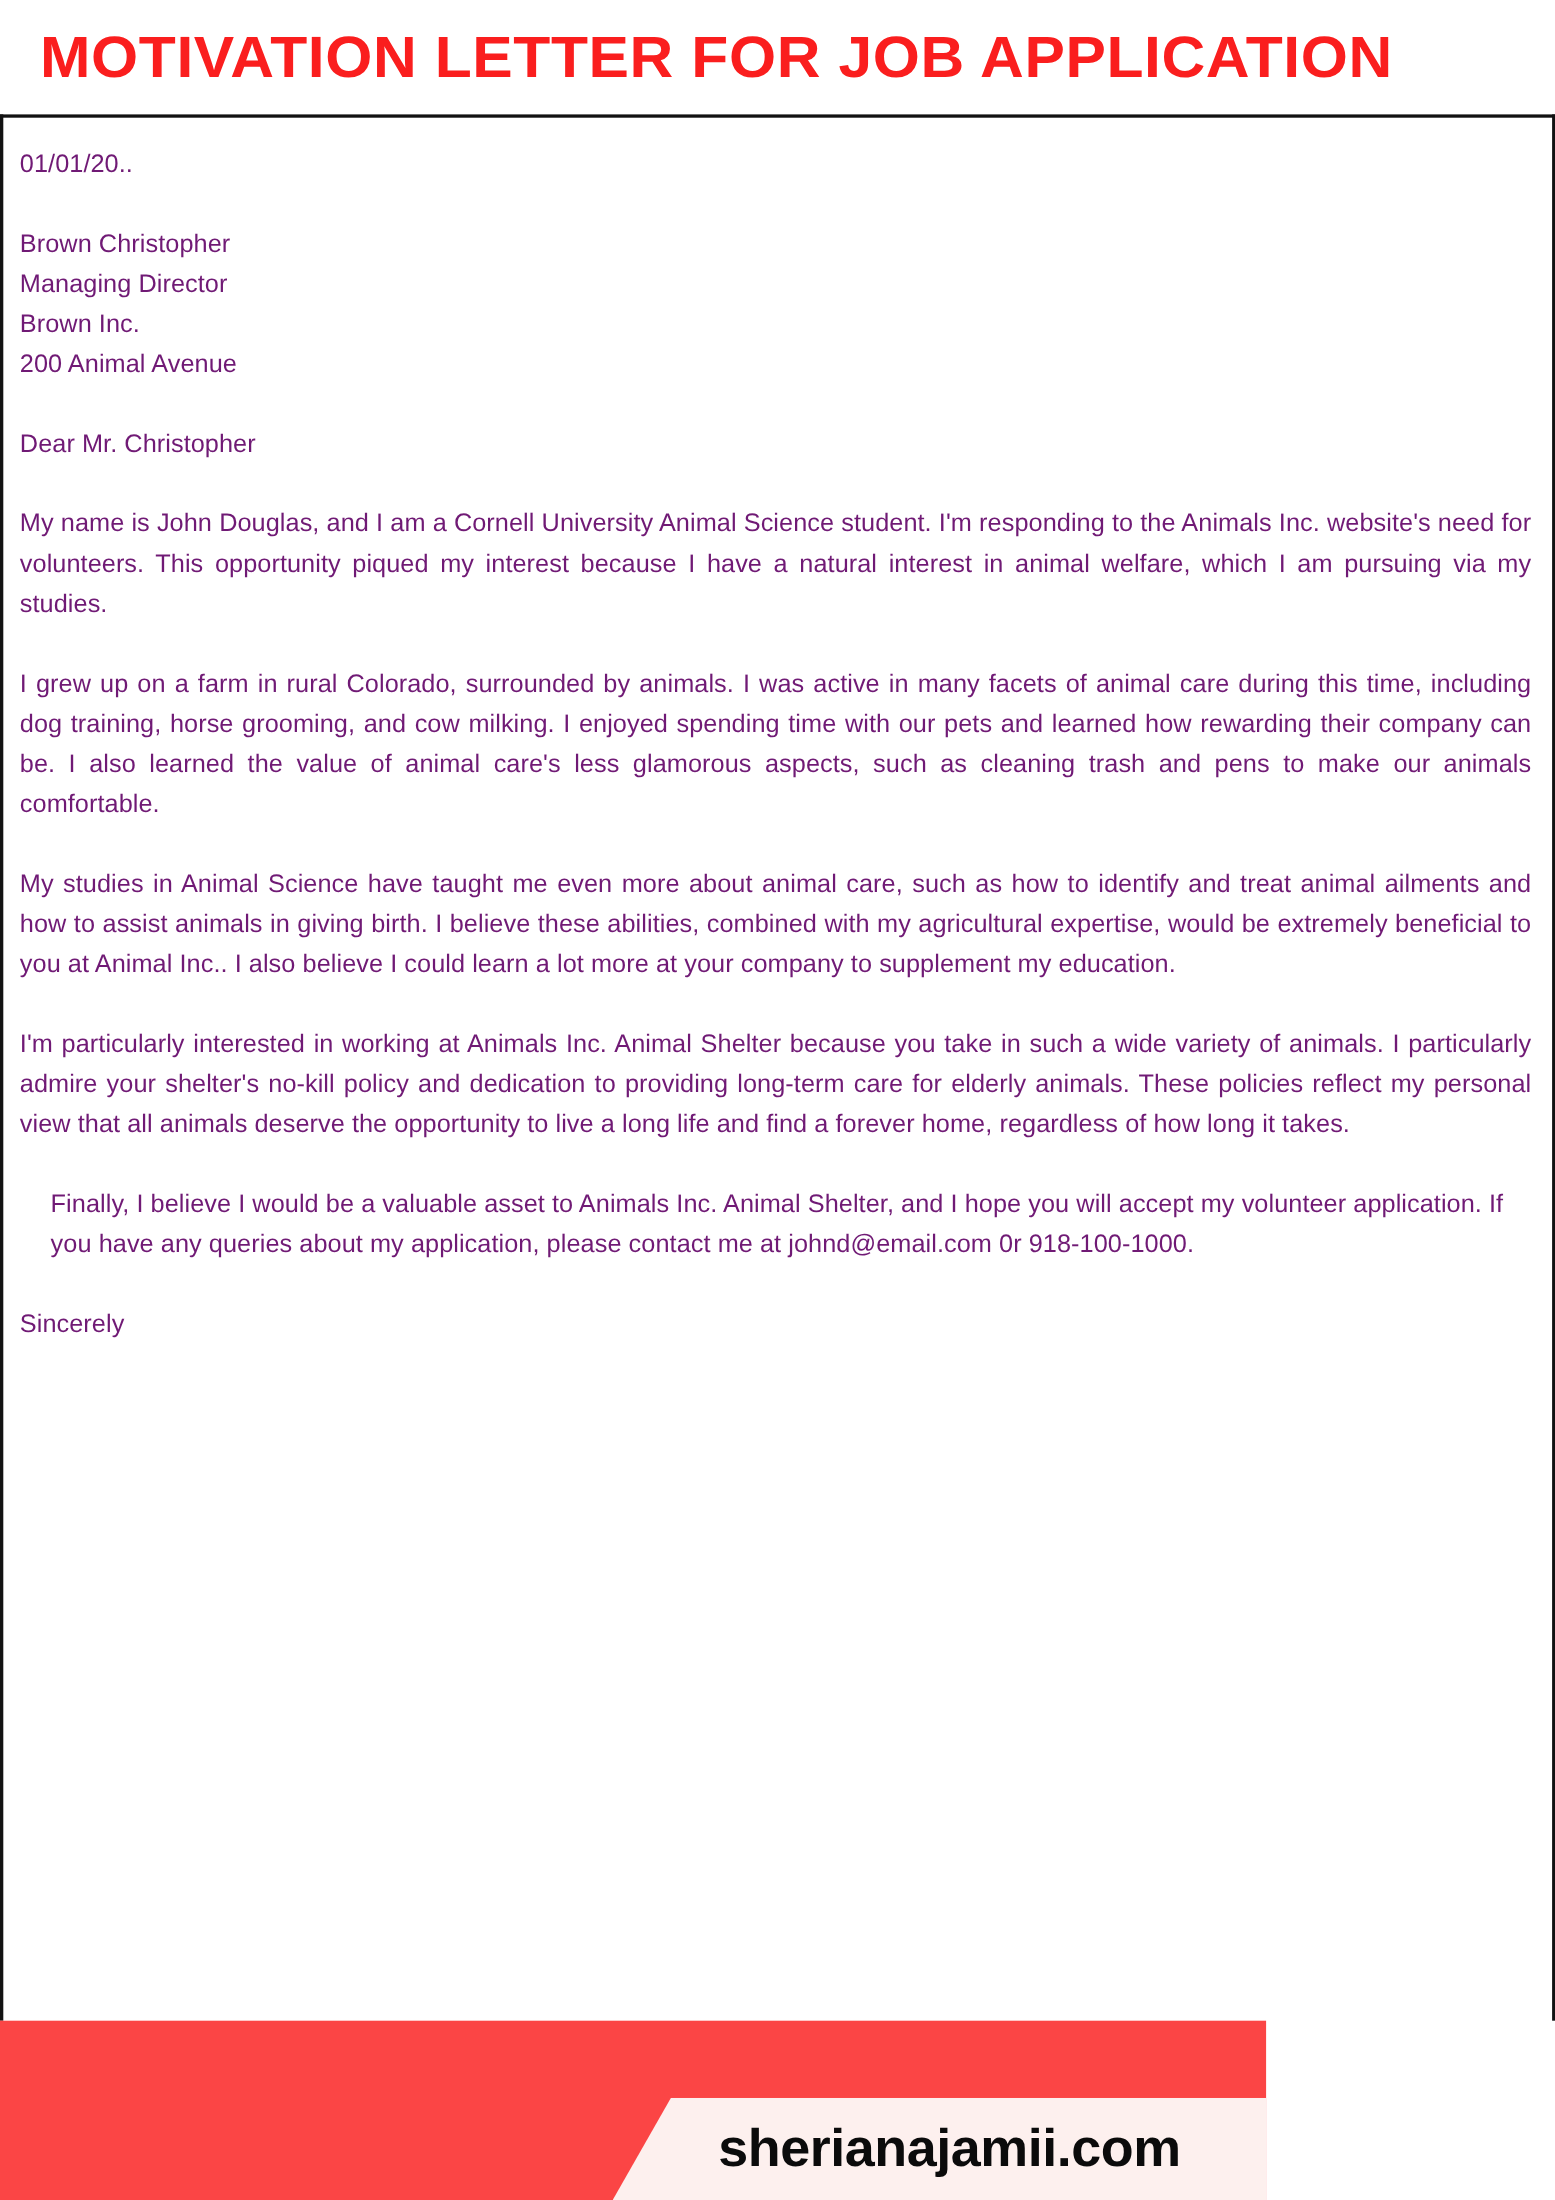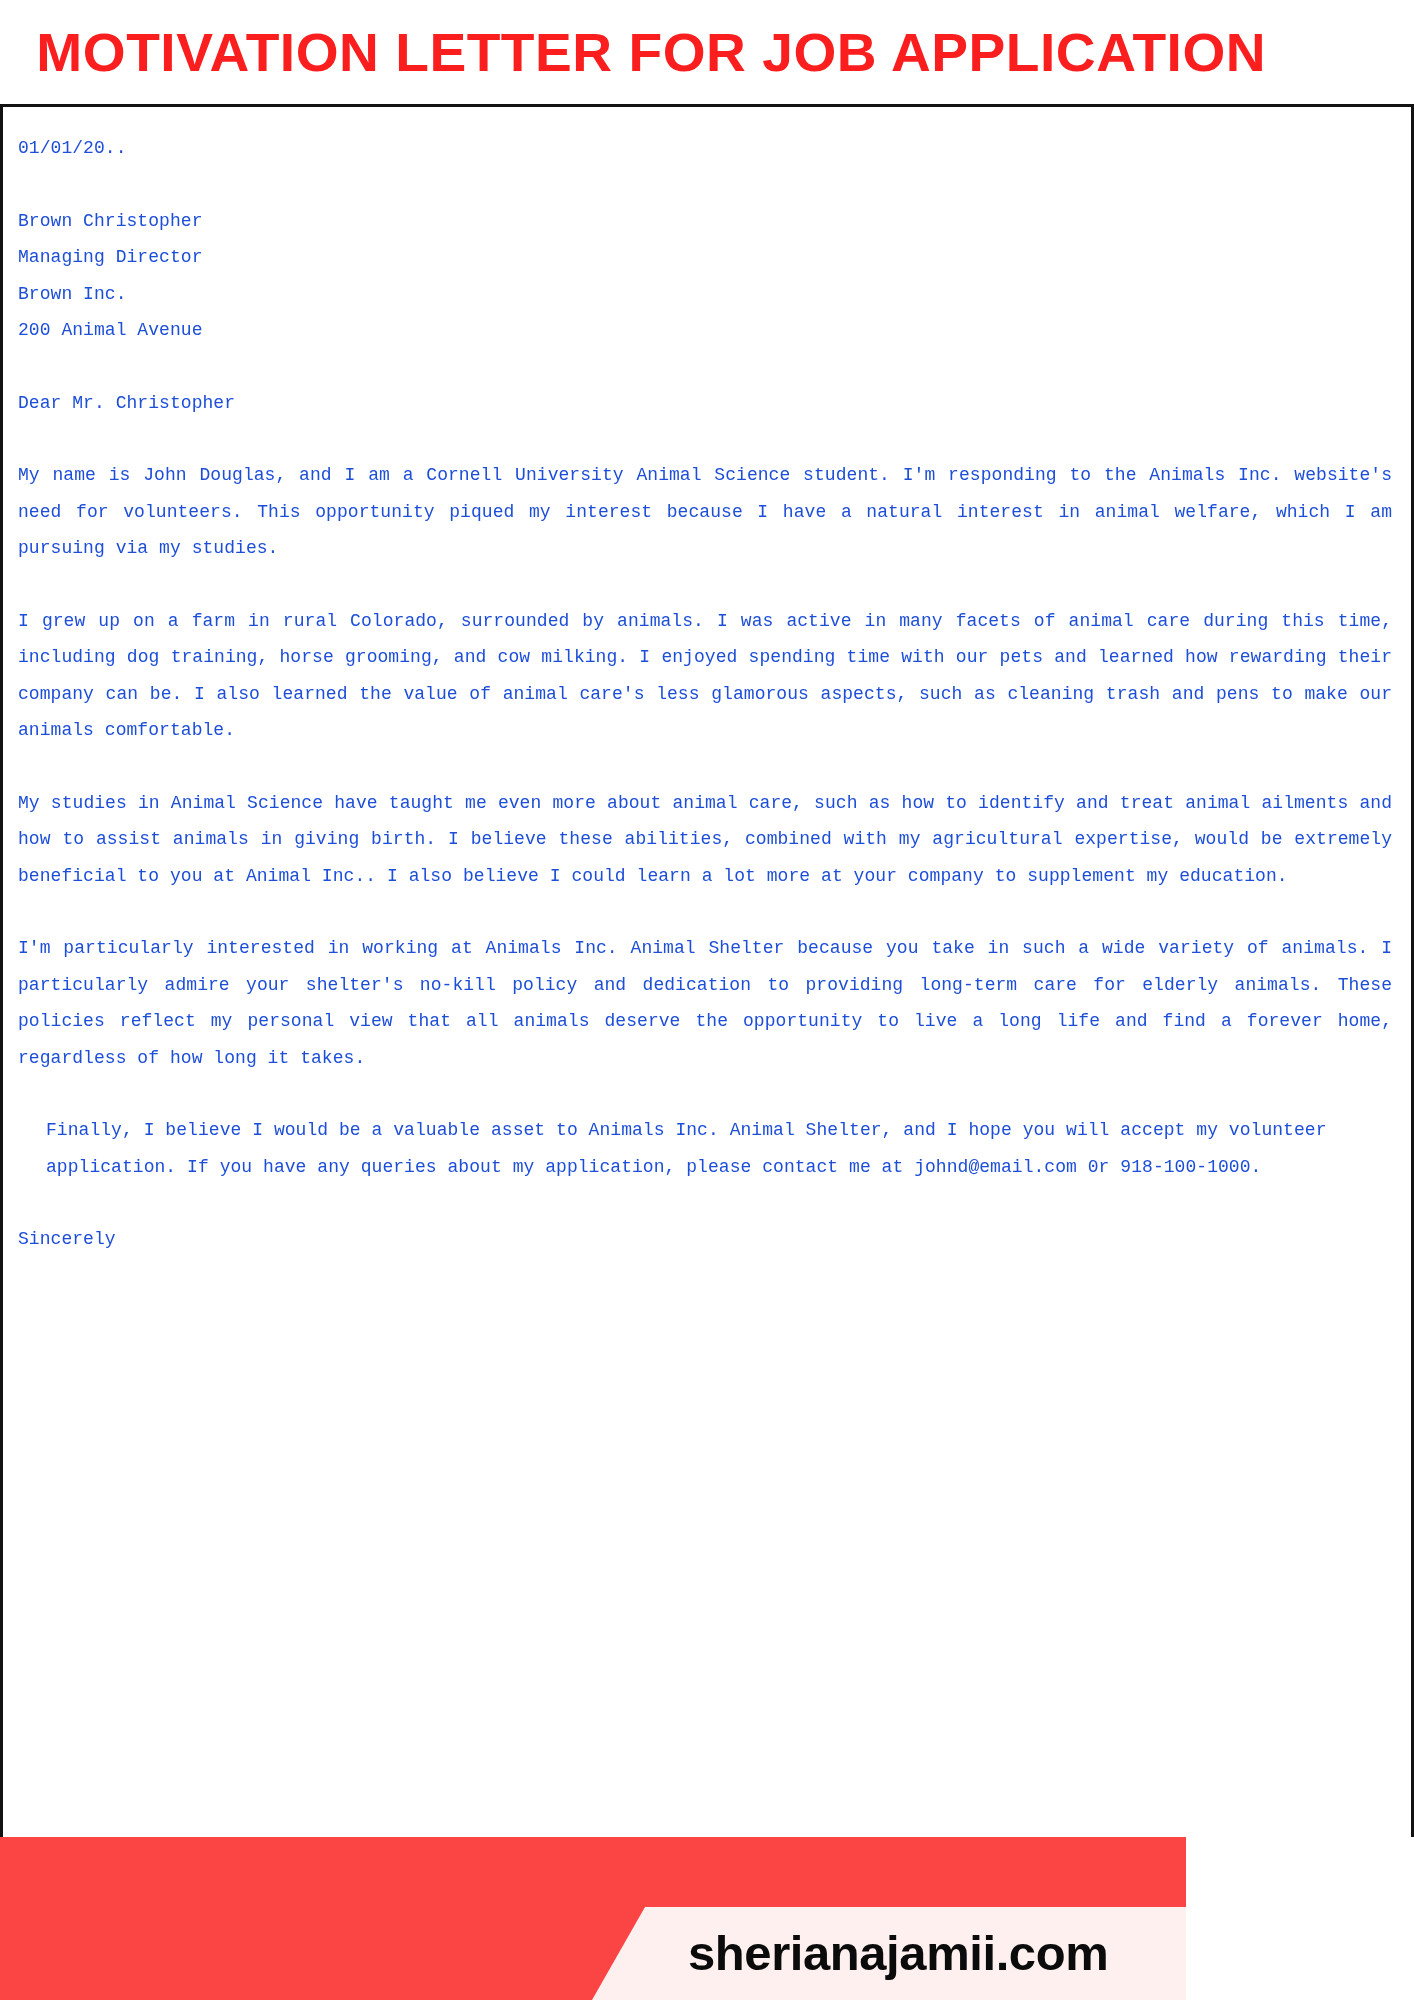--- a/index.html
+++ b/index.html
@@ -64,23 +64,23 @@
     left: 0;
     top: 104px;
     width: 1414px;
     padding: 26px 22px 0 18px;
     box-sizing: border-box;
   }
 
   .line,
   .para,
   .sig {
-    color: #1d4ed8;
-    font-family: Liberation Mono, monospace;
-    font-size: 18px;
+    color: #701a75;
+    font-family: Liberation Sans, sans-serif;
+    font-size: 23px;
     line-height: 36.5px;
     margin: 0;
     letter-spacing: 0.05px;
     font-stretch: condensed;
   }
 
   .block { margin: 0; }
 
   .spacer-sm { height: 36px; }
   .spacer-md { height: 36px; }
@@ -99,21 +99,20 @@
 
   
   .footer {
     position: absolute;
     left: 0;
     top: 1837px;
     width: 1151px;
     height: 163px;
     background: #fb4545;
     overflow: hidden;
-    padding-left: 35px;
   }
   .footer-brand-shape {
     position: absolute;
     right: 0;
     top: 70px;
     width: 594px;
     height: 93px;
     background: #fdf0ee;
     clip-path: polygon(53px 0, 594px 0, 594px 93px, 0 93px);
     display: flex;

